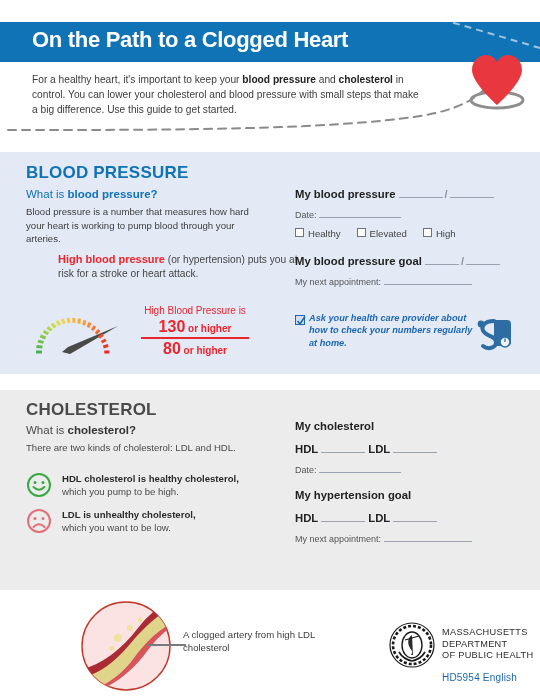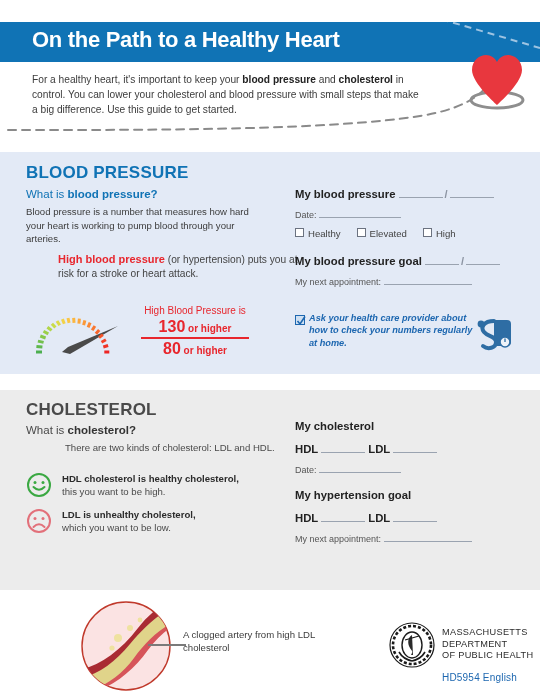--- a/index.html
+++ b/index.html
@@ -107,21 +107,21 @@
     position:absolute;left:26px;top:400px;
     font-size:17px;font-weight:bold;color:#4a4a4a;letter-spacing:0.2px;
   }
   .sub-q-ch{
     position:absolute;left:26px;top:424px;
     font-size:11.5px;color:#4a4a4a;
   }
   .sub-q-ch b{font-weight:bold;color:#333;}
   .ch-body{
     position:absolute;left:26px;top:441px;width:240px;
-    font-size:9.6px;line-height:13.4px;color:#4a4a4a;margin-left:39px;
+    font-size:9.6px;line-height:13.4px;color:#4a4a4a;
   }
   .face-row{position:absolute;left:26px;width:250px;}
   .face-row.r1{top:472px;}
   .face-row.r2{top:508px;}
   .face{position:absolute;left:0;top:0;width:26px;height:26px;}
   .face-txt{margin-left:36px;font-size:9.6px;line-height:13px;color:#4a4a4a;}
   .face-txt b{color:#2b2b2b;font-weight:bold;}
   .ch-note{
     position:absolute;left:26px;top:546px;width:248px;
     font-size:9.6px;line-height:13.4px;color:#4a4a4a;
@@ -151,21 +151,21 @@
 </head>
 <body>
 
 <div class="page">
 
   <div class="header-band">
     <svg class="header-dash" viewBox="0 0 540 40">
       <path d="M430 -6 L540 26" stroke="#9ec4e2" stroke-width="2" stroke-dasharray="7 5" fill="none"></path>
     </svg>
   </div>
-  <div class="header-title">On the Path to a Healthy Heart</div>
+  <div class="header-title">On the Path to a Clogged Heart</div>
 
   <svg class="path-dash" viewBox="0 0 540 85">
     <path d="M8 70 C 170 70, 330 70, 420 56 C 470 48, 492 30, 496 6" stroke="#8a8a8a" stroke-width="2" stroke-dasharray="8 6" fill="none" stroke-linecap="round"></path>
   </svg>
 
   <div class="intro">
     <span>For a healthy heart, it's important to keep your </span><b>blood pressure</b><span> and </span><b>cholesterol</b><span> in control. You can lower your cholesterol and blood pressure with small steps that make a big difference. Use this guide to get started.</span>
   </div>
 
   <div class="heart-wrap">
@@ -284,21 +284,21 @@
 
   <div class="face-row r1">
     <svg class="face" viewBox="0 0 26 26">
       <circle cx="13" cy="13" r="11" fill="none" stroke="#3aa842" stroke-width="2"></circle>
       <circle cx="9" cy="10.5" r="1.5" fill="#3aa842"></circle>
       <circle cx="17" cy="10.5" r="1.5" fill="#3aa842"></circle>
       <path d="M7.5 15 Q 13 20.5, 18.5 15" stroke="#3aa842" stroke-width="2" fill="none" stroke-linecap="round"></path>
     </svg>
     <div class="face-txt">
       <b>HDL cholesterol is healthy cholesterol,</b><br>
-      <span>this you want to be high.</span>
+      <span>which you pump to be high.</span>
     </div>
   </div>
 
   <div class="face-row r2">
     <svg class="face" viewBox="0 0 26 26">
       <circle cx="13" cy="13" r="11" fill="none" stroke="#e2707a" stroke-width="2"></circle>
       <circle cx="9" cy="10.5" r="1.5" fill="#e2707a"></circle>
       <circle cx="17" cy="10.5" r="1.5" fill="#e2707a"></circle>
       <path d="M7.5 19 Q 13 13.5, 18.5 19" stroke="#e2707a" stroke-width="2" fill="none" stroke-linecap="round"></path>
     </svg>

